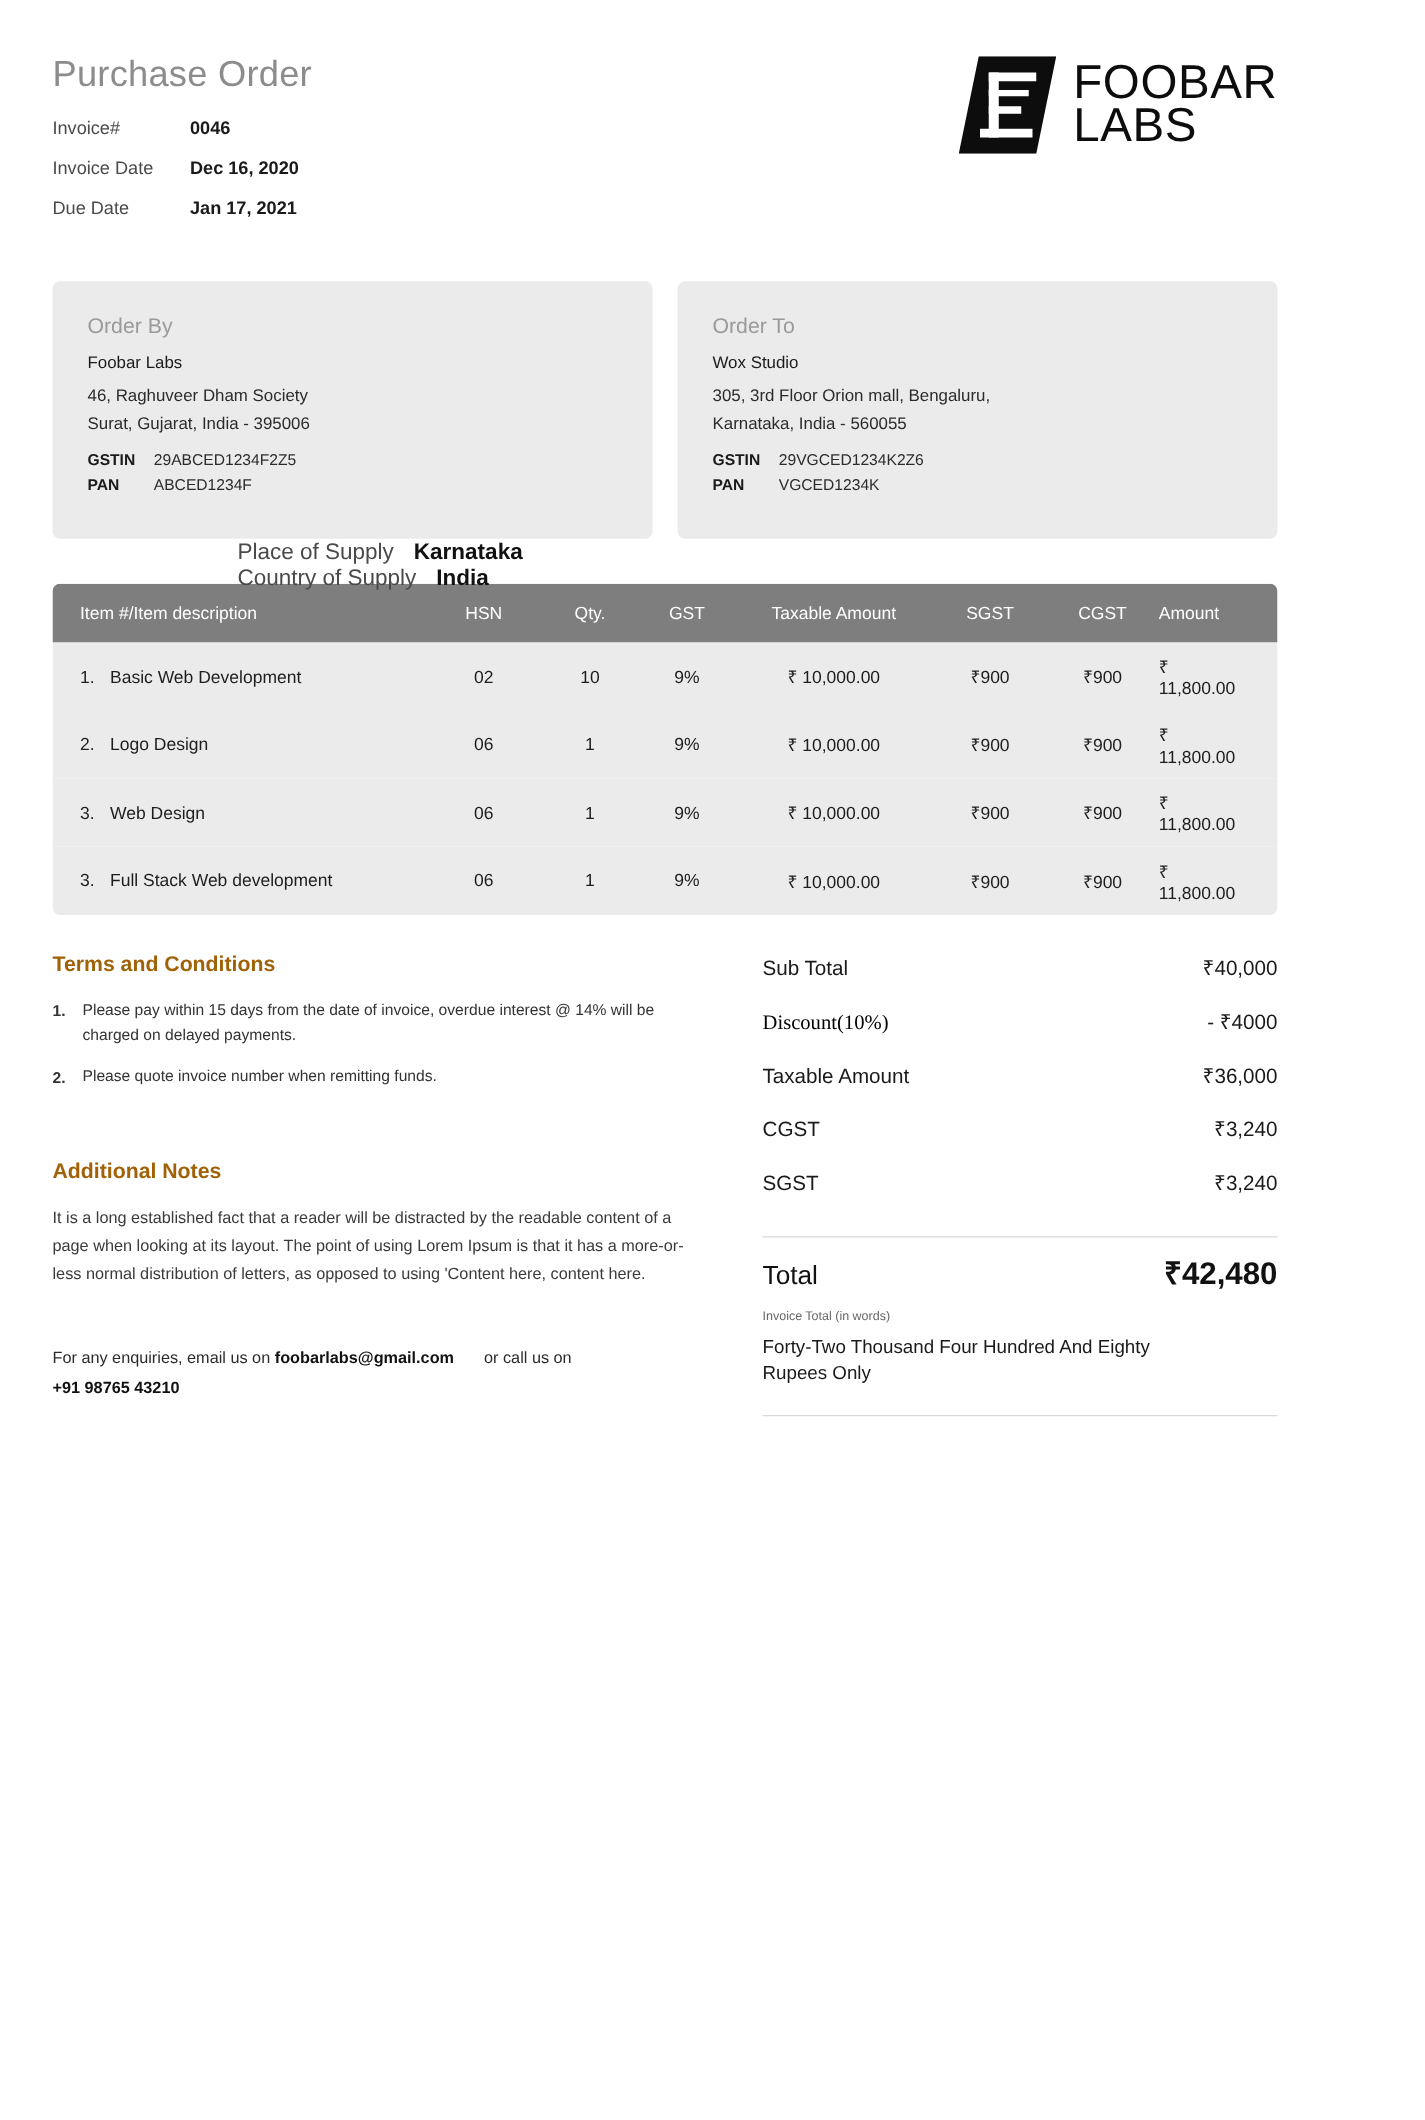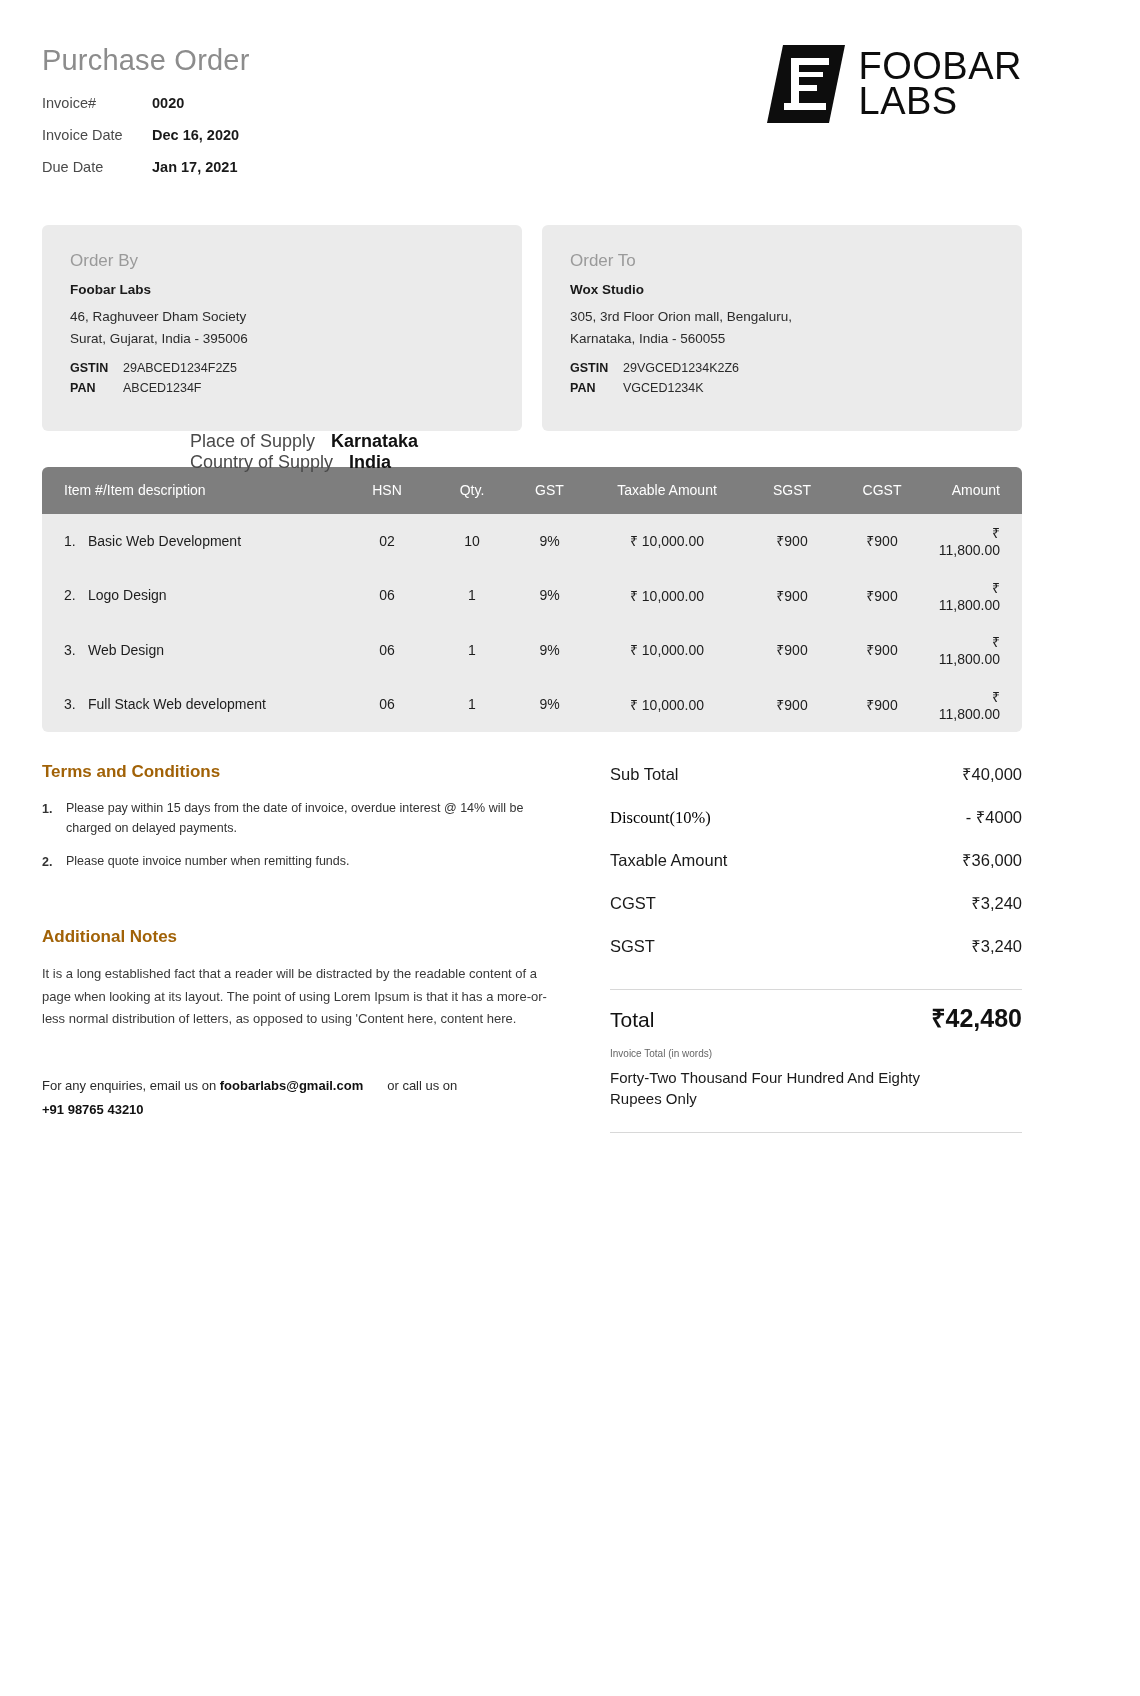--- a/index.html
+++ b/index.html
@@ -97,21 +97,21 @@
     min-height: 185px;
   }
   .party-title {
     font-size: 17px;
     color: #9a9a9a;
     font-weight: 400;
     margin-bottom: 11px;
   }
   .party-name {
     font-size: 13.5px;
-    font-weight: 700;
+    font-weight: 400;
     color: #1a1a1a;
     margin-bottom: 9px;
   }
   .party-addr {
     font-size: 13.5px;
     color: #2b2b2b;
     line-height: 1.65;
     margin-bottom: 10px;
   }
   .party-kv {
@@ -169,21 +169,21 @@
     font-size: 14px;
     color: #1d1d1d;
   }
   .c-desc  { width: 300px; padding-left: 22px; box-sizing: border-box; }
   .c-hsn   { width: 90px;  text-align: center; }
   .c-qty   { width: 80px;  text-align: center; }
   .c-gst   { width: 75px;  text-align: center; }
   .c-tax   { width: 160px; text-align: center; }
   .c-sgst  { width: 90px;  text-align: center; }
   .c-cgst  { width: 90px;  text-align: center; }
-  .c-amt   { width: 95px;  text-align: right; padding-right: 22px; box-sizing: border-box; flex: 1; }
+  .c-amt   { width: 95px;  text-align: left; padding-right: 22px; box-sizing: border-box; flex: 1; }
   .desc-idx { display: inline-block; width: 24px; }
 
   
   .lower {
     display: flex;
     margin-top: 30px;
   }
   .lower-left { width: 520px; }
   .lower-right { flex: 1; padding-left: 48px; }
 
@@ -276,21 +276,21 @@
 <body>
 
 <div class="page">
   <div class="inner">
 
     <div class="header">
       <h1 class="doc-title">Purchase Order</h1>
 
       <div class="meta-row">
         <div class="meta-label">Invoice#</div>
-        <div class="meta-value">0020</div>
+        <div class="meta-value">0046</div>
       </div>
       <div class="meta-row">
         <div class="meta-label">Invoice Date</div>
         <div class="meta-value">Dec 16, 2020</div>
       </div>
       <div class="meta-row">
         <div class="meta-label">Due Date</div>
         <div class="meta-value">Jan 17, 2021</div>
       </div>
 

